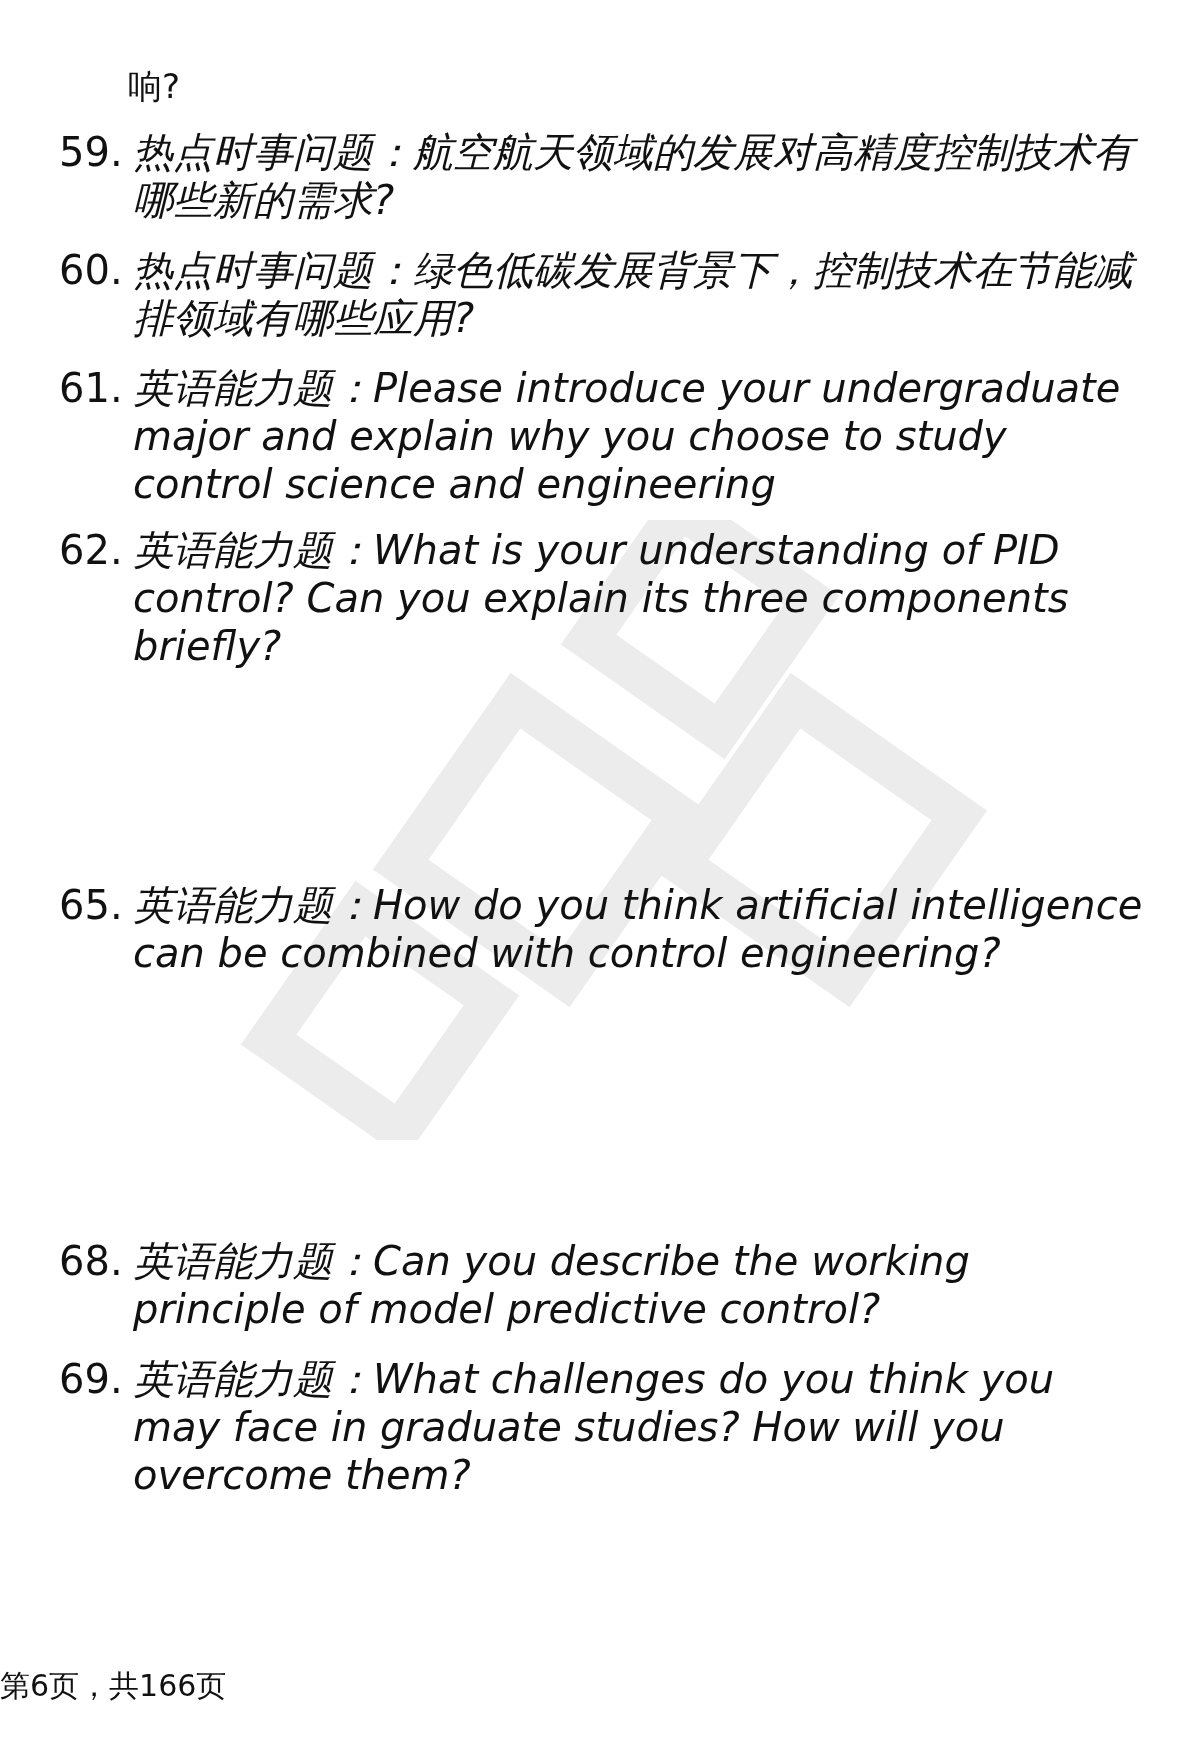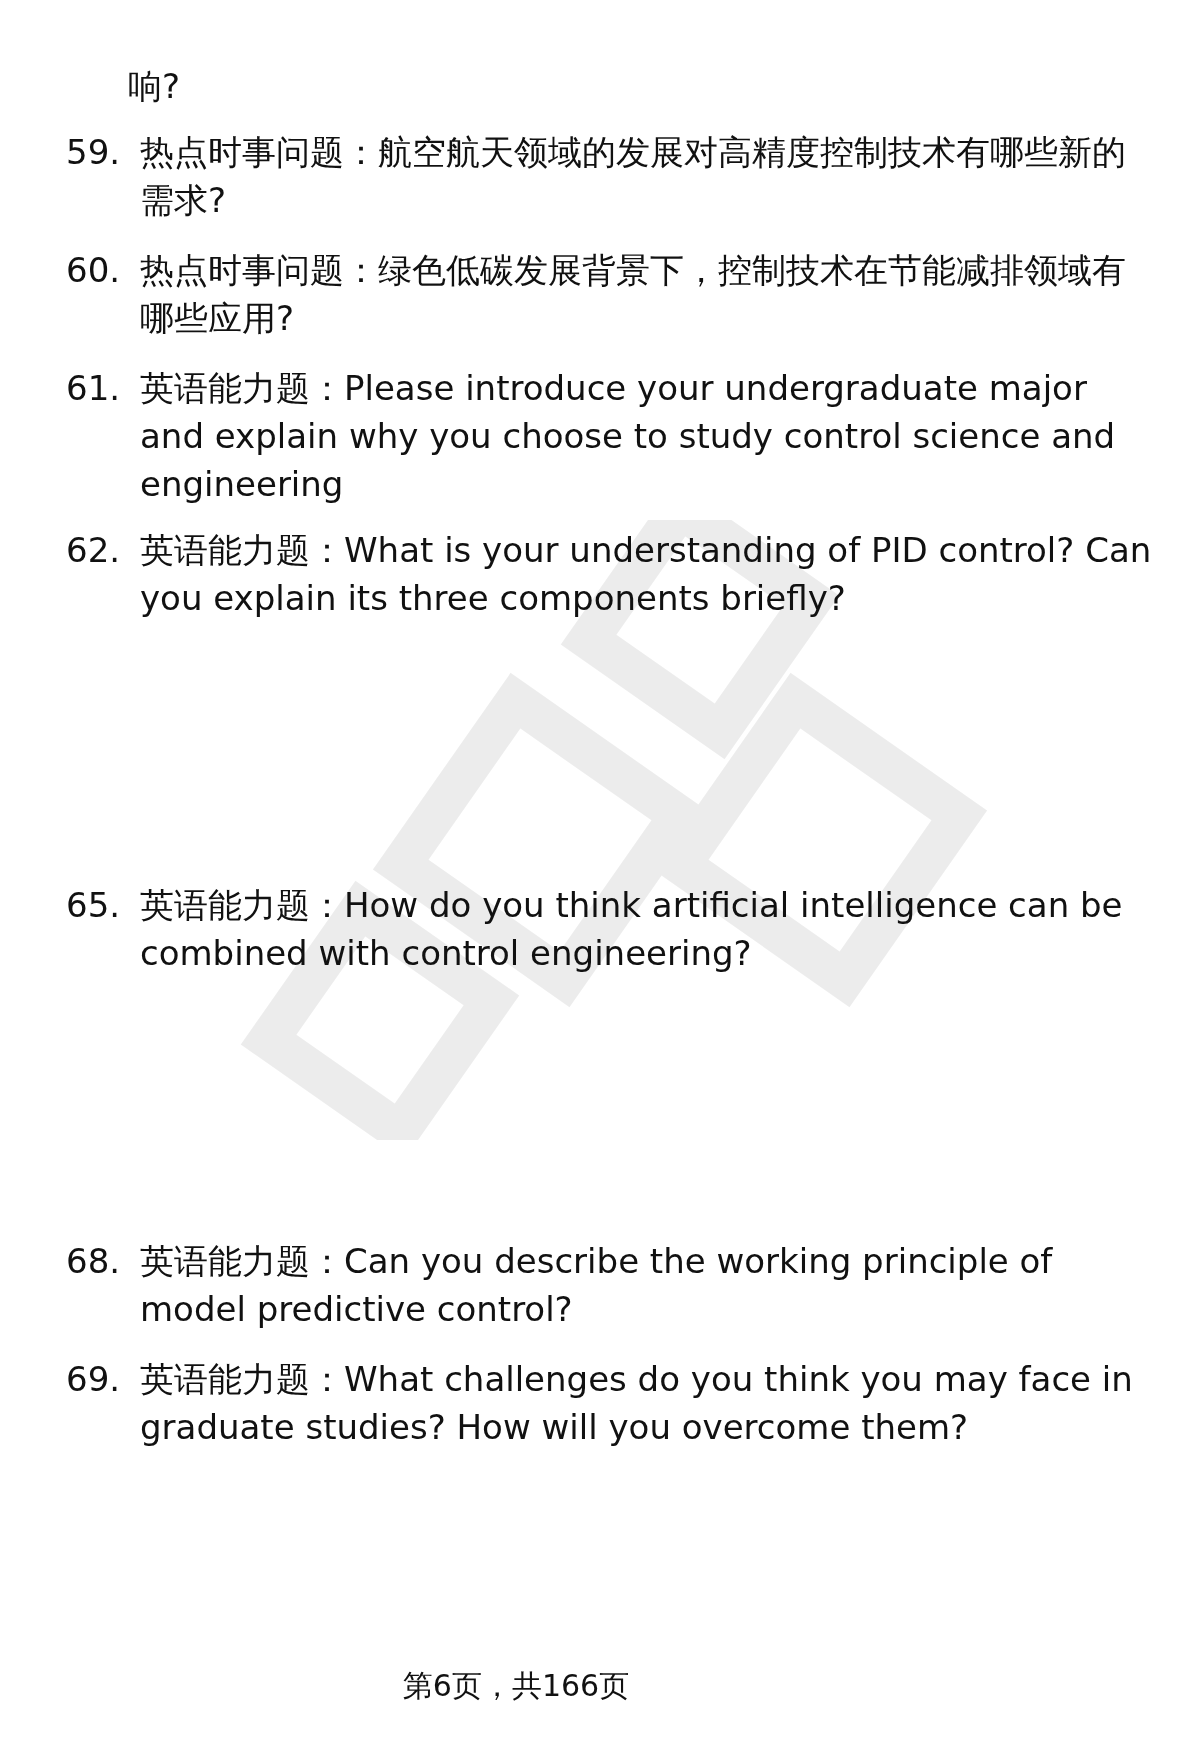--- a/index.html
+++ b/index.html
@@ -2,24 +2,24 @@
 <html><head>
 <meta charset="utf-8">
 <style>
   html, body { margin:0; padding:0; background:#ffffff; }
   body { width:1200px; height:1755px; position:relative; overflow:hidden;
          font-family:"DejaVu Sans","Liberation Sans",sans-serif; color:#111; }
   .page { position:absolute; left:0; top:0; width:1200px; height:1755px; }
   .watermark { position:absolute; left:240px; top:520px; width:820px; height:620px;
                pointer-events:none; opacity:0.07; }
   .cont { position:absolute; left:128px; top:62px; font-size:34px; line-height:48px; }
-  .item { position:absolute; left:66px; width:1090px; font-size:34px; line-height:48px; }
+  .item { position:absolute; left:59px; width:1090px; font-size:40px; line-height:48px; }
   .num { position:absolute; left:0; top:0; width:74px; }
-  .txt { margin-left:74px; display:block; }
-  .footer { position:absolute; left:0; width:1032px; top:1666px; text-align:center; font-size:30px; }
+  .txt { margin-left:74px; display:block;font-style:italic; }
+  .footer { position:absolute; left:0; width:1032px; top:1666px; text-align:left; font-size:30px; }
 </style>
 </head>
 <body>
 
 <div class="page">
   <svg class="watermark" viewBox="0 0 820 620">
     <g fill="none" stroke="#000" stroke-width="40">
       <rect x="380" y="20" width="160" height="160" transform="rotate(35 460 100)"></rect>
       <rect x="200" y="220" width="200" height="200" transform="rotate(35 300 320)"></rect>
       <rect x="480" y="220" width="200" height="200" transform="rotate(35 580 320)"></rect>

